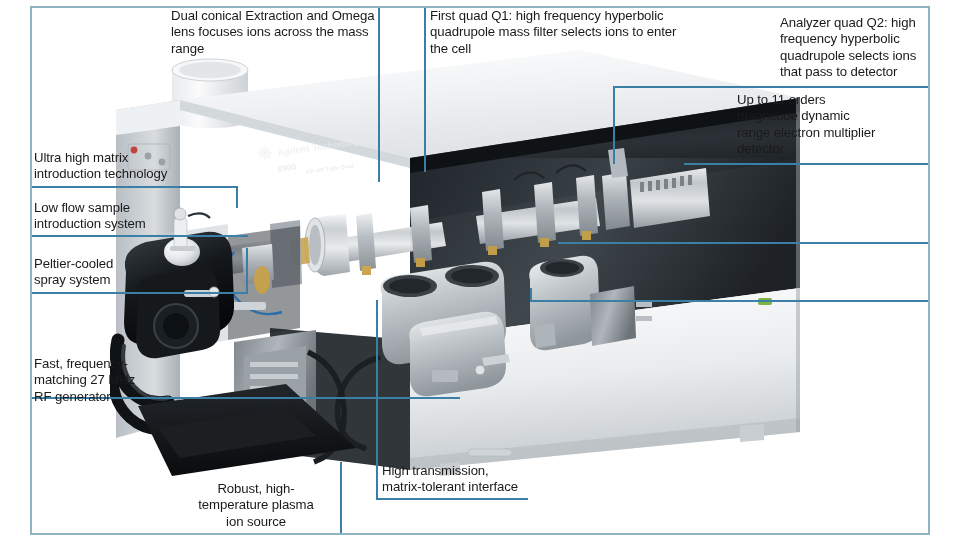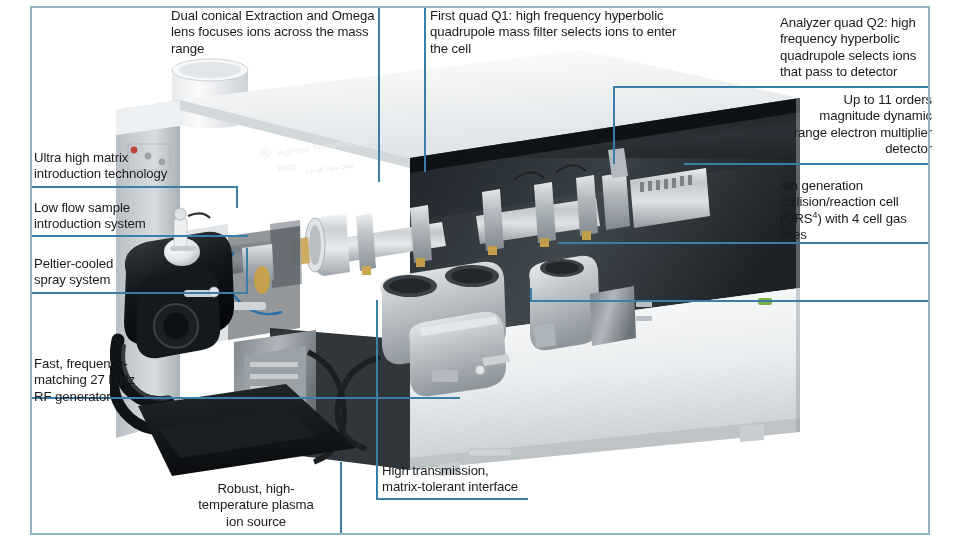--- a/index.html
+++ b/index.html
@@ -308,31 +308,25 @@
 
   <div class="callout" style="left:430px;top:8px;width:262px;">First quad Q1: high frequency hyperbolic
 quadrupole mass filter selects ions to enter
 the cell</div>
 
   <div class="callout" style="left:780px;top:15px;width:152px;">Analyzer quad Q2: high
 frequency hyperbolic
 quadrupole selects ions
 that pass to detector</div>
 
-  <div class="callout" style="left:780px;top:92px;width:152px;text-align:right;">Up to 11 orders
+  <div class="callout" style="left:737px;top:92px;width:152px;">Up to 11 orders
 magnitude dynamic
 range electron multiplier
 detector</div>
 
-  <div class="callout" style="left:780px;top:178px;width:152px;white-space:normal;">
-    <div>4th generation</div>
-    <div>collision/reaction cell</div>
-    <div><span>(ORS</span><sup>4</sup><span>) with 4 cell gas</span></div>
-    <div>lines</div>
-  </div>
 
 
   <div class="callout" style="left:34px;top:150px;width:210px;">Ultra high matrix
 introduction technology</div>
 
   <div class="callout" style="left:34px;top:200px;width:210px;">Low flow sample
 introduction system</div>
 
   <div class="callout" style="left:34px;top:256px;width:210px;">Peltier-cooled
 spray system</div>

